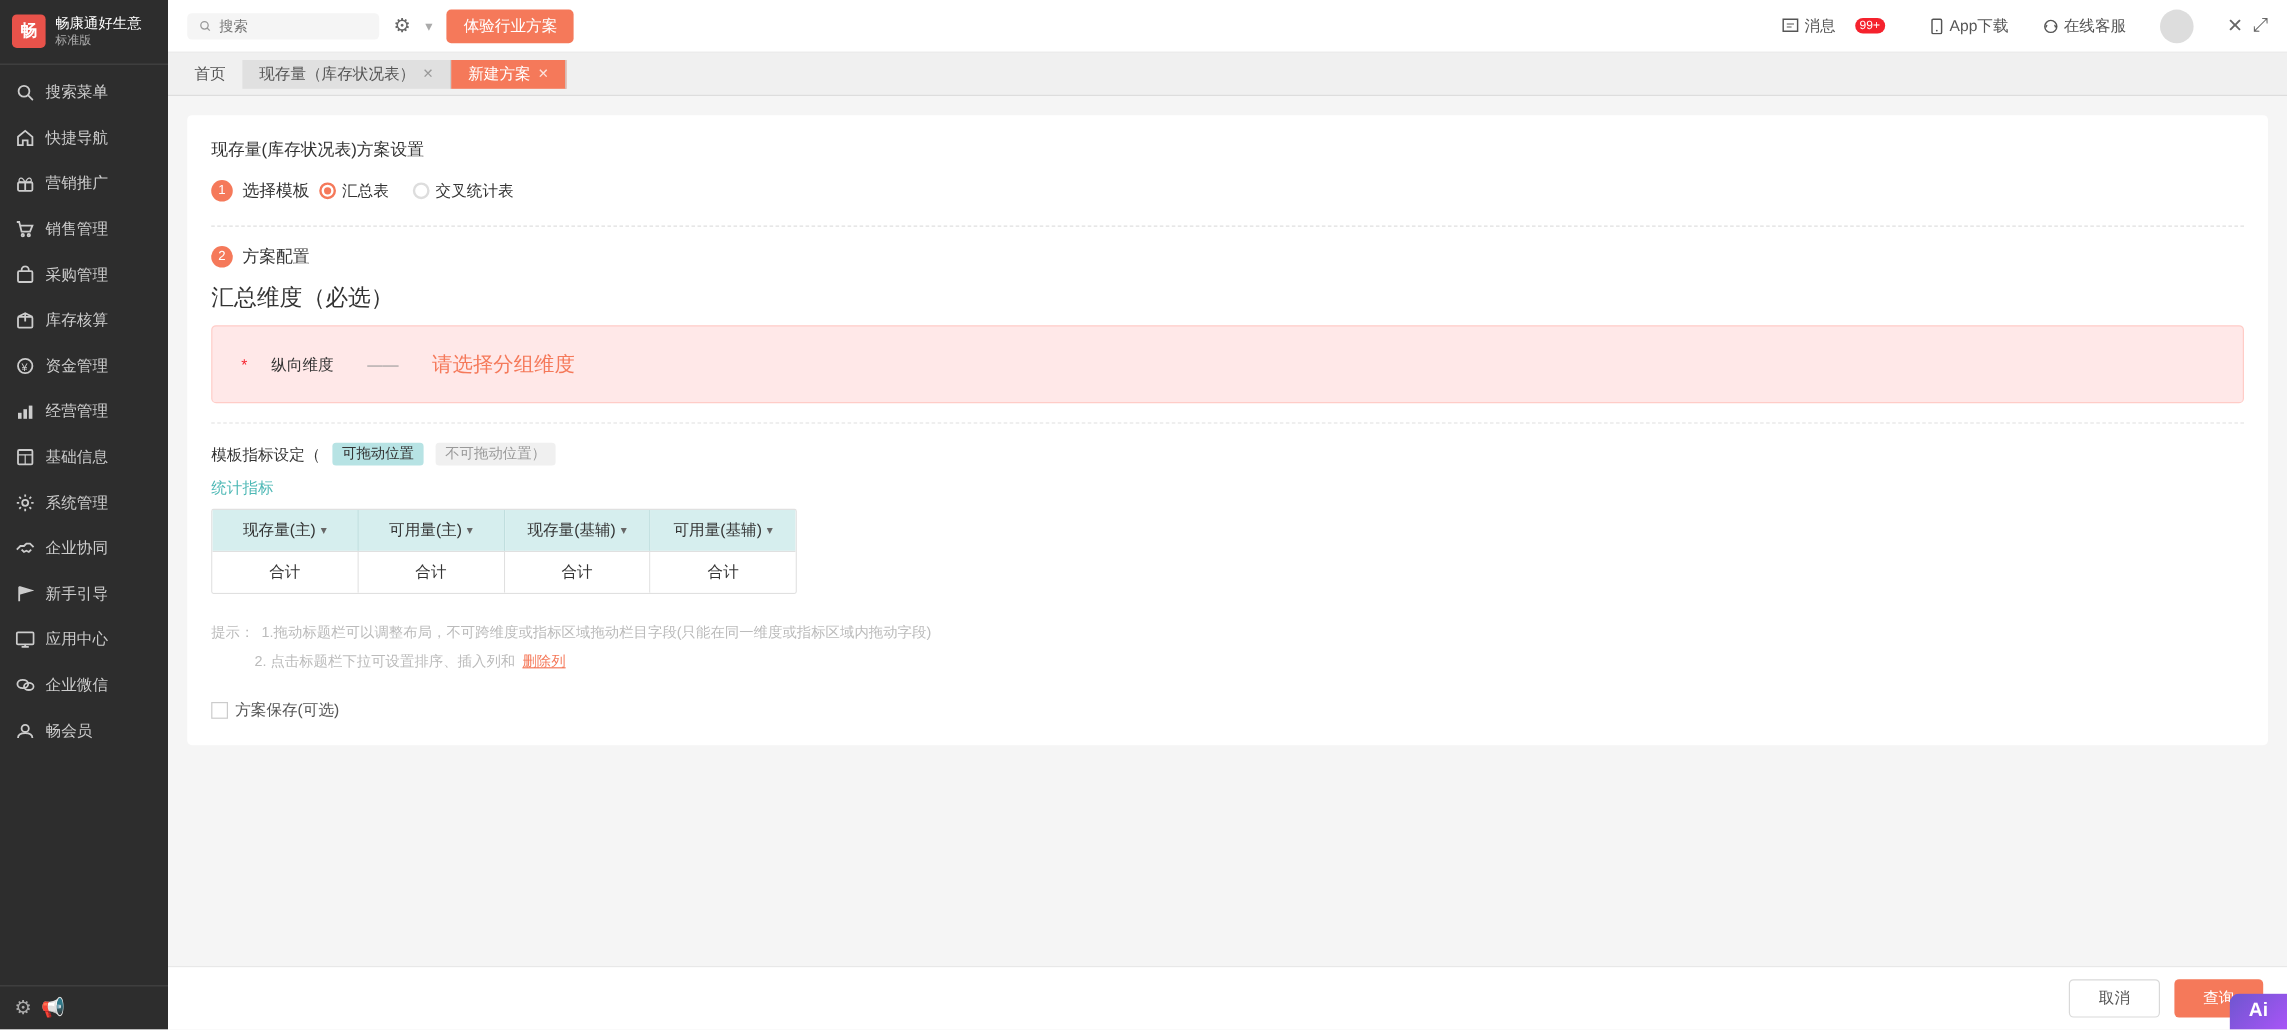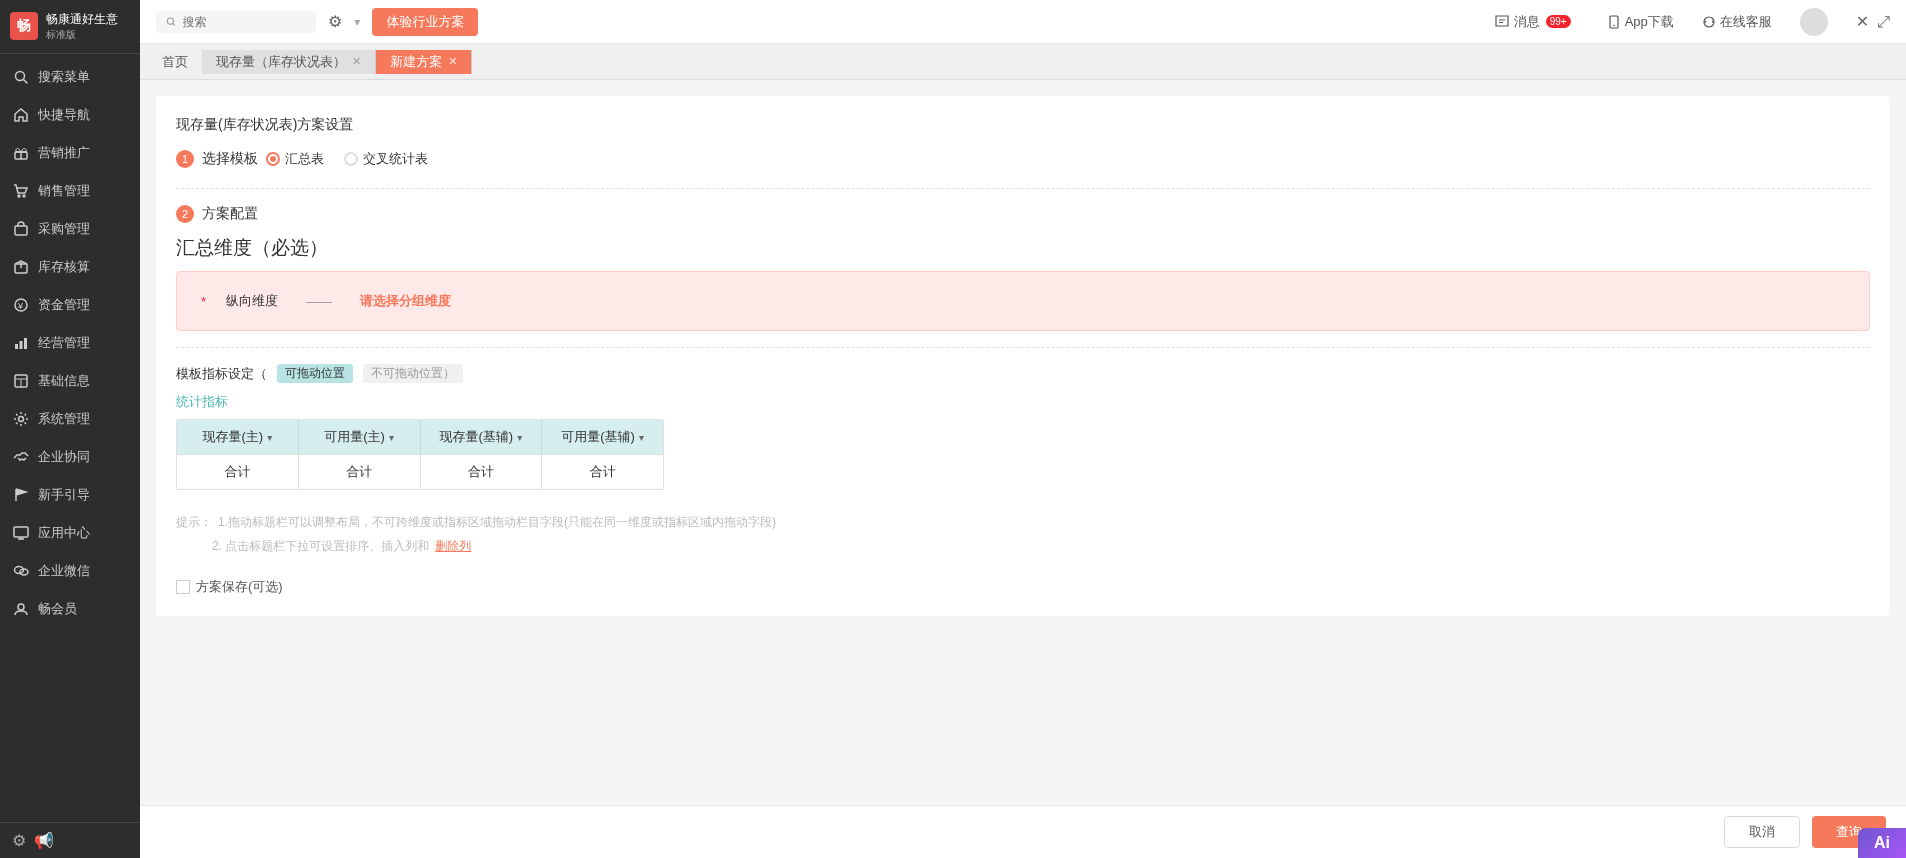--- a/index.html
+++ b/index.html
@@ -320,22 +320,21 @@
       color: #333;
       font-size: 13px;
     }
     .dim-separator {
       color: #999;
       font-size: 13px;
       margin: 0 8px;
     }
     .dim-placeholder {
       color: #f5795a;
-      font-size: 13px;
-      font-weight: bold;
+      font-size: 17px;
     }
 
     
     .indicator-settings {
       margin-top: 16px;
     }
     .indicator-label {
       font-size: 13px;
       color: #333;
       margin-bottom: 10px;
@@ -689,21 +688,21 @@
       <button class="topbar-btn">体验行业方案</button>
     </div>
     <div class="topbar-right">
       <div class="topbar-right-item" style="position:relative; margin-right:8px;">
         <svg width="16" height="16" viewBox="0 0 16 16" fill="none">
             <path d="M2 2h12v10H2z" stroke="#555" stroke-width="1.2"></path>
             <line x1="5" y1="6" x2="11" y2="6" stroke="#555" stroke-width="1"></line>
             <line x1="5" y1="8.5" x2="9" y2="8.5" stroke="#555" stroke-width="1"></line>
           </svg>
         <span>消息</span>
-        <span class="badge" style="position:static; margin-left:2px; font-size:10px;">99+</span>
+        <span class="badge" style="position:static; margin-left:12px; font-size:10px;">99+</span>
       </div>
       <div class="topbar-right-item">
         <svg width="14" height="14" viewBox="0 0 14 14" fill="none">
             <rect x="3" y="1" width="8" height="12" rx="1" stroke="#555" stroke-width="1.2"></rect>
             <line x1="7" y1="10.5" x2="7" y2="10.5" stroke="#555" stroke-width="1.5" stroke-linecap="round"></line>
           </svg>
         <span>App下载</span>
       </div>
       <div class="topbar-right-item">
         <svg width="14" height="14" viewBox="0 0 14 14" fill="none">

